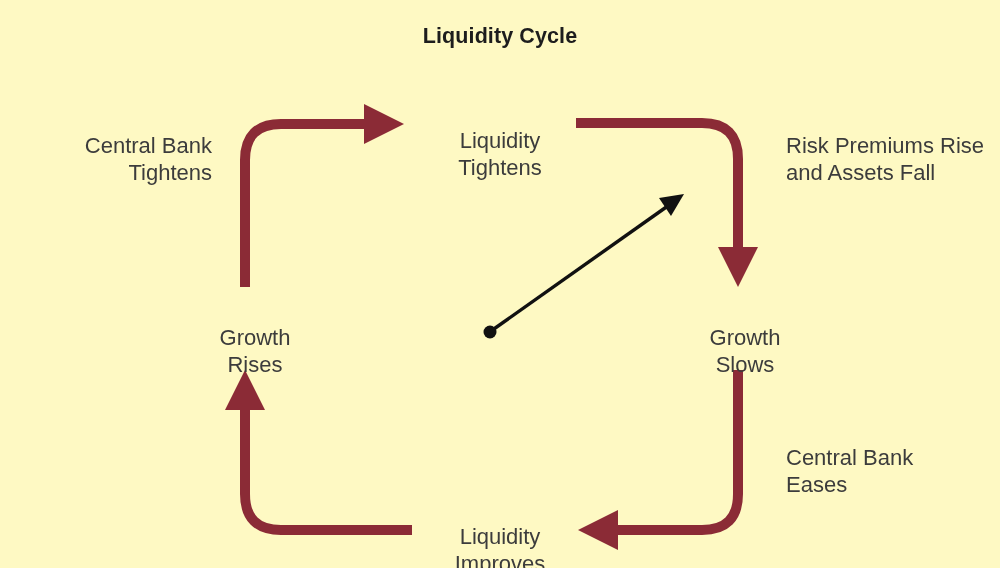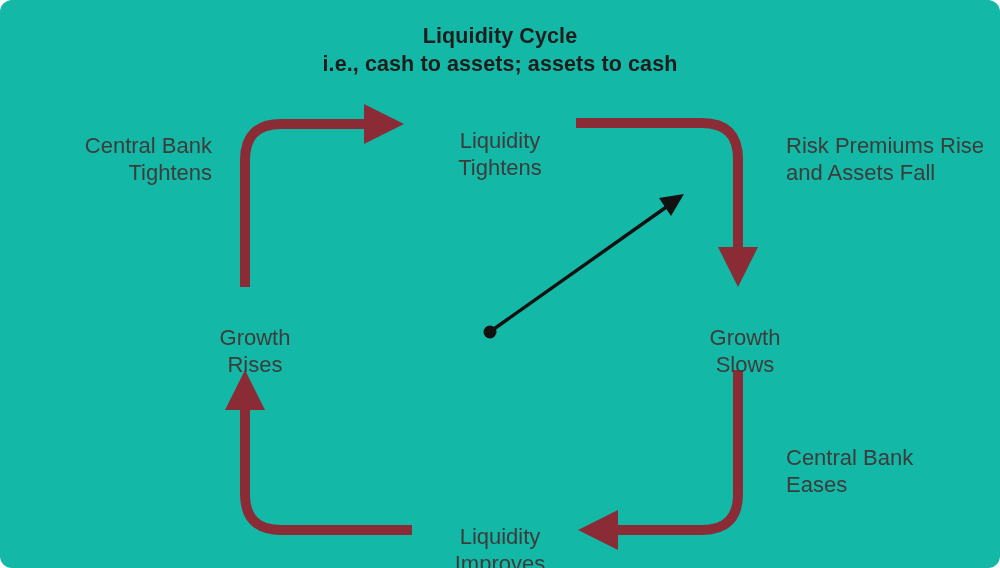--- a/index.html
+++ b/index.html
@@ -4,24 +4,23 @@
 <style>
   html, body {
     margin: 0;
     padding: 0;
     background: #ffffff;
   }
   #page {
     position: relative;
     width: 1000px;
     height: 568px;
-    background: #14b8a6;
+    background: #fef9c3;
     overflow: hidden;
     font-family: "Liberation Sans", sans-serif;
-    border-radius: 12px;
   }
   #arrow-layer {
     position: absolute;
     left: 0;
     top: 0;
     width: 1000px;
     height: 568px;
   }
   .title-block {
     position: absolute;
@@ -91,21 +90,20 @@
     <g>
       <line x1="491" y1="331" x2="672" y2="203" stroke="#111111" stroke-width="3.4"></line>
       <circle cx="490" cy="332" r="6.5" fill="#111111"></circle>
       <polygon points="684,194 659,198 671,216" fill="#111111"></polygon>
     </g>
 
   </svg>
 
   <div class="title-block">
     <div>Liquidity Cycle</div>
-    <div class="title-line2">i.e., cash to assets; assets to cash</div>
   </div>
 
   <div class="node-label align-center" id="label-liquidity-tightens">Liquidity
 Tightens</div>
 
   <div class="node-label align-center" id="label-growth-slows">Growth
 Slows</div>
 
   <div class="node-label align-center" id="label-liquidity-improves">Liquidity
 Improves</div>

